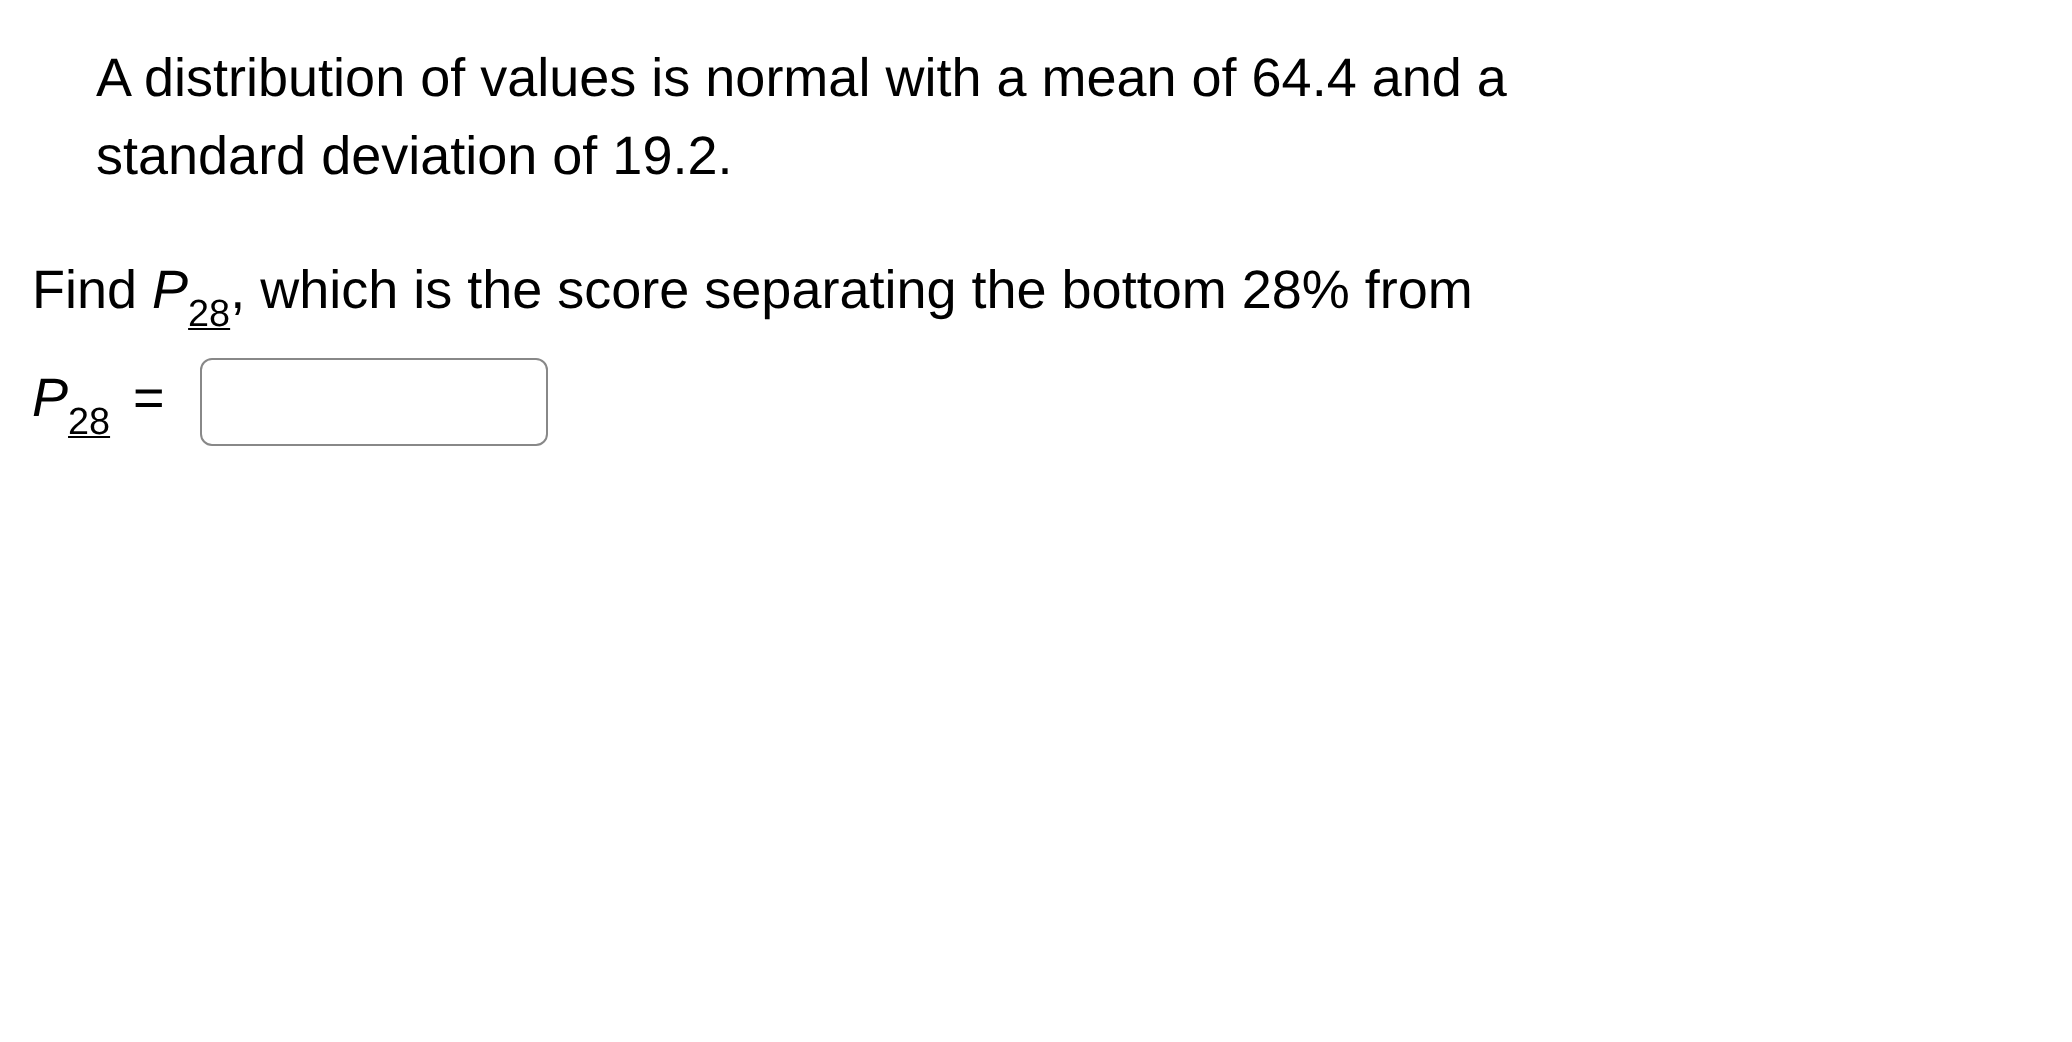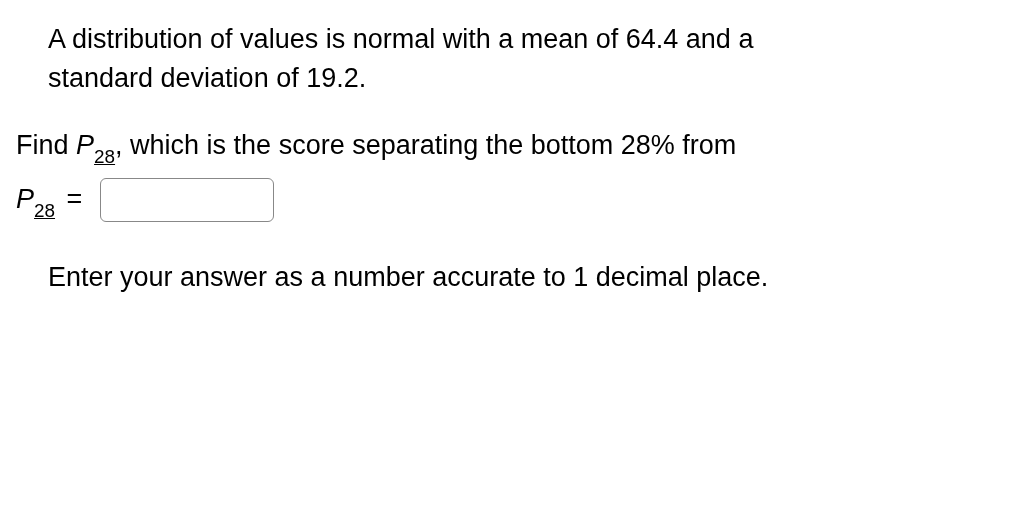--- a/index.html
+++ b/index.html
@@ -68,15 +68,15 @@
 
 <div class="answer-row">
   <span class="label">
     <span class="italic">P</span><span class="sub">28</span>
     <span class="equals">=</span>
   </span>
   <input type="text" class="answer-box" value="" style="">
 </div>
 
 <div class="paragraph">
-  <span>Enter your answer as a number accurate to 1 decimal place.</span><br>
+  <br>
   <br>
 </div>
 
 </body></html>

